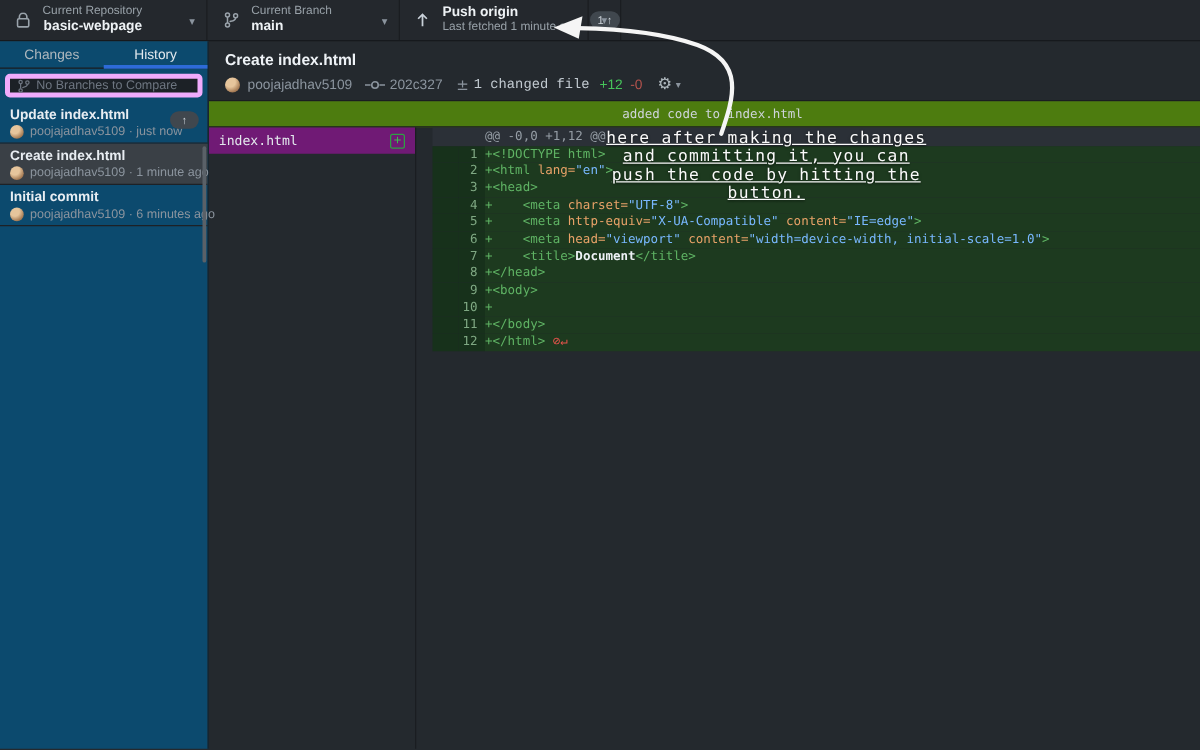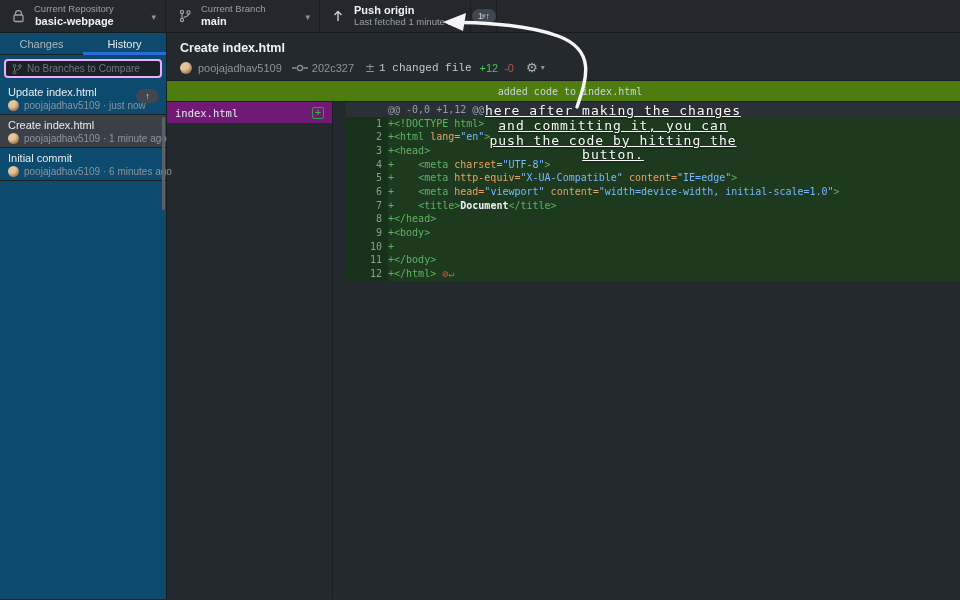--- a/index.html
+++ b/index.html
@@ -28,30 +28,30 @@
   .sidebar { width:167px; border-right:1px solid #1a1d21; background:#0c4a6e; position:relative; flex:none; }
   .main { flex:1; display:flex; flex-direction:column; min-width:0; }
 
   
   .tabs { display:flex; height:22px; border-bottom:1px solid #1a1d21; }
   .tab { flex:1; display:flex; align-items:center; justify-content:center; font-size:11px; color:#aeb7bd;
     position:relative; cursor:pointer; }
   .tab.active { color:#e3e9ee; }
   .tab.active .tab-underline { position:absolute; left:0; right:0; bottom:-1px; height:3px; background:#2d6bd8; }
   .filter-wrap { padding:4px; }
-  .filter-box { height:19px; background:#1c2126; border:2px solid #f0abfc; border-radius:4px;
+  .filter-box { height:19px; background:#1c2126; border:4px solid #f0abfc; border-radius:4px;
     display:flex; align-items:center; padding:0 6px; gap:5px; }
   .filter-box svg { flex:none; }
   .filter-input { flex:1; background:transparent; border:none; outline:none; font-size:10px; color:#8b949e;
     font-family:"Liberation Sans", sans-serif; min-width:0; }
   .filter-input::placeholder { color:#6e7681; }
   .commits { }
   .commit { height:33px; padding:4px 8px 0 8px; border-bottom:1px solid #1d2126; position:relative; cursor:pointer; }
   .commit.selected { background:#3a4046; }
-  .c-title { font-size:11px; font-weight:normal; color:#e8edf2; margin-bottom:2px; white-space:nowrap; overflow:hidden; }
+  .c-title { font-size:11px; font-weight:bold; color:#e8edf2; margin-bottom:2px; white-space:nowrap; overflow:hidden; }
   .c-sub { display:flex; align-items:center; gap:5px; }
   .avatar { width:11px; height:11px; border-radius:50%; flex:none;
     background:radial-gradient(circle at 35% 30%, #e6c59c 0 35%, #a97f58 70%, #6e4f35 100%); }
   .c-meta { font-size:10px; color:#8b949e; white-space:nowrap; }
   .c-badge { position:absolute; right:7px; top:7px; width:23px; height:14px; border-radius:8px; background:#40474e;
     display:flex; align-items:center; justify-content:center; font-size:9px; color:#cdd4da; }
   .sb-scroll { position:absolute; right:1px; top:84px; width:3px; height:93px; background:#5a6168; border-radius:2px; }
 
   
   .commit-header { padding:8px 12px 6px 13px; border-bottom:1px solid #1a1d21; }

